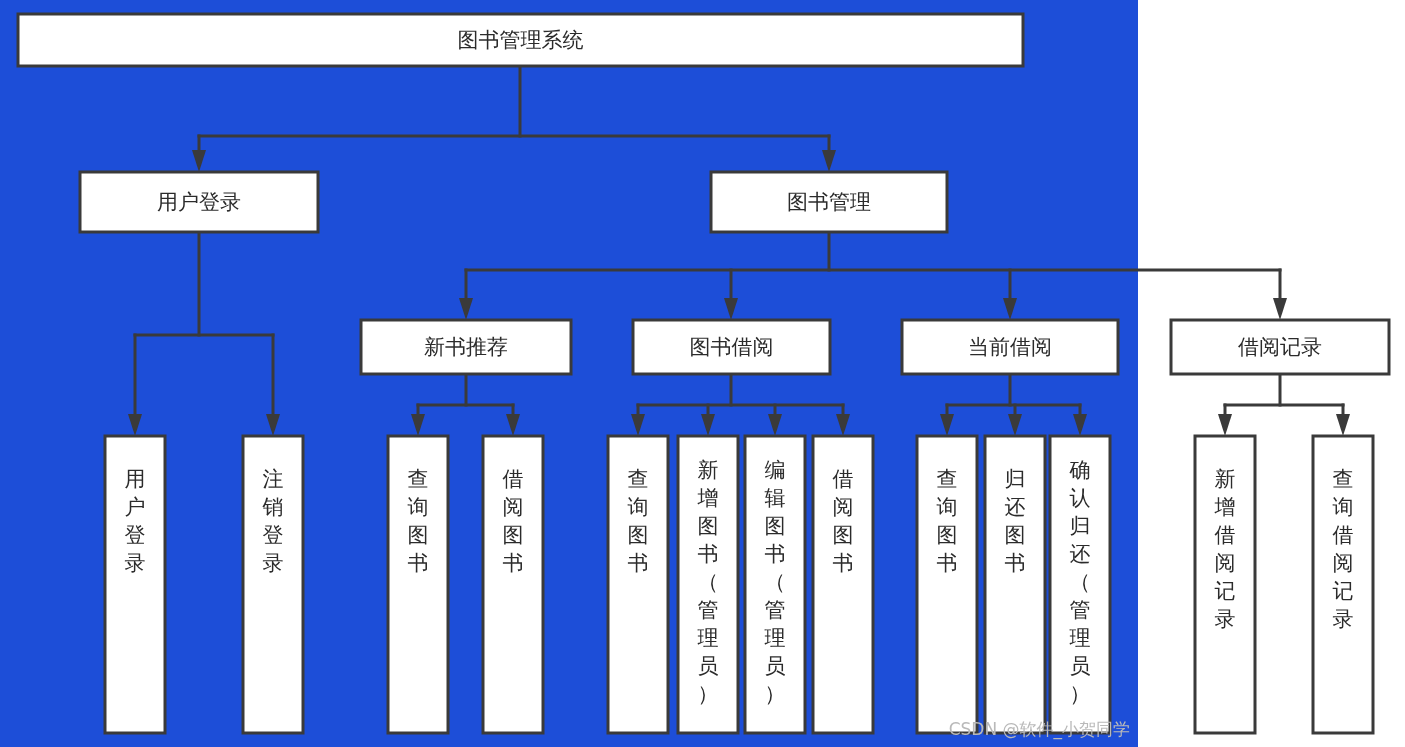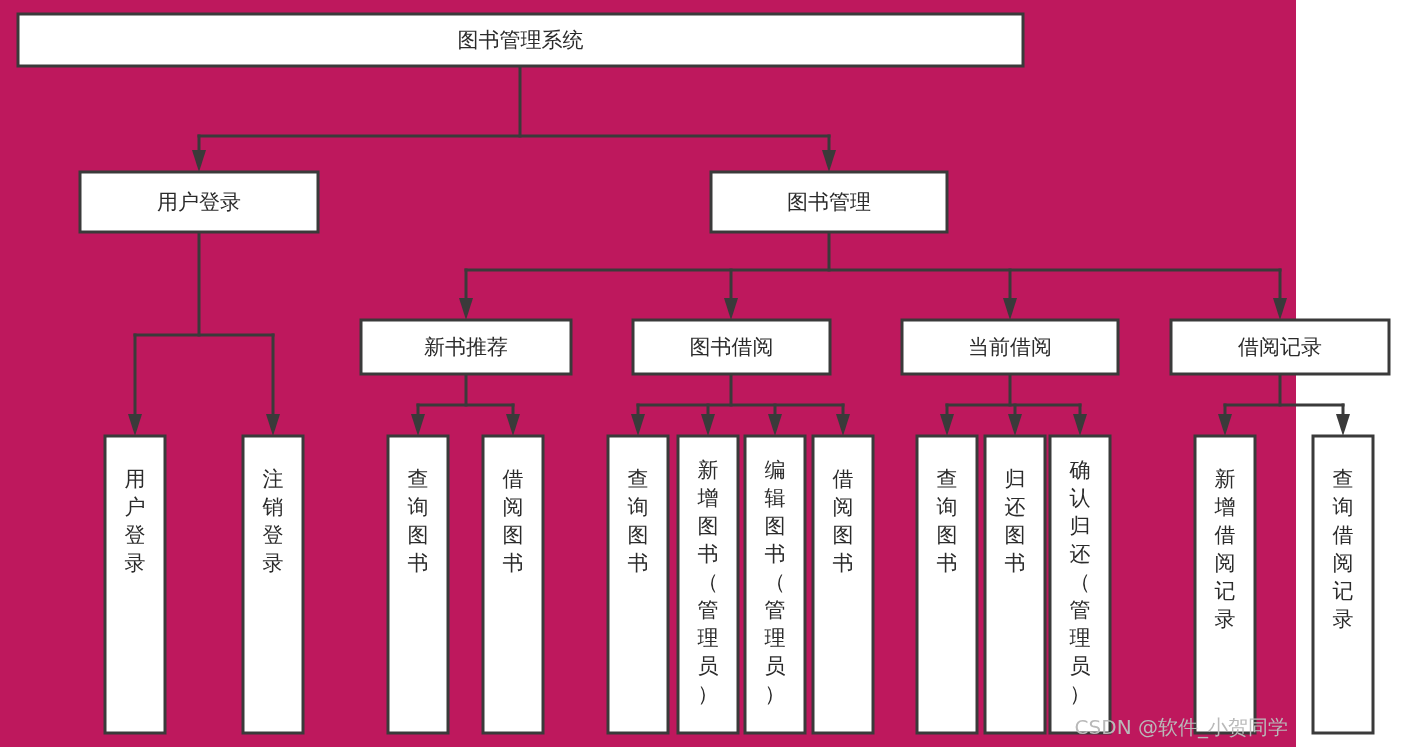--- a/index.html
+++ b/index.html
@@ -1,25 +1,25 @@
 <!DOCTYPE html>
 <html><head>
 <meta charset="utf-8">
 <style>
   html,body{margin:0;padding:0;background:#ffffff;}
   body{width:1405px;height:747px;overflow:hidden;
        font-family:"DejaVu Sans","Liberation Sans",sans-serif;}
-  #diagram-root{position:relative;width:1296px;height:747px;background:#be185d;text-decoration:underline;}
+  #diagram-root{position:relative;width:1138px;height:747px;background:#1d4ed8;text-decoration:underline;}
   svg#tree{position:absolute;left:0;top:0;width:1405px;height:747px;}
   .node-box{fill:#ffffff;stroke:#3a3a3a;stroke-width:3;}
   .link{stroke:#3a3a3a;stroke-width:3;fill:none;stroke-linecap:square;}
   .arrow{fill:#3a3a3a;stroke:none;}
   .node-label{fill:#2b2b2b;font-family:"DejaVu Sans","Liberation Sans",sans-serif;
               font-size:21px;text-anchor:middle;dominant-baseline:middle;}
-  .watermark{position:absolute;right:8px;bottom:6px;font-size:20px;
+  .watermark{position:absolute;right:8px;bottom:6px;font-size:17px;
              color:#b9b9b9;white-space:nowrap;
              font-family:"DejaVu Sans","Liberation Sans",sans-serif;}
 </style>
 </head>
 <body>
 
 <div id="diagram-root">
   <svg id="tree" viewBox="0 0 1405 747">
     <g id="links-layer">
         <g>

